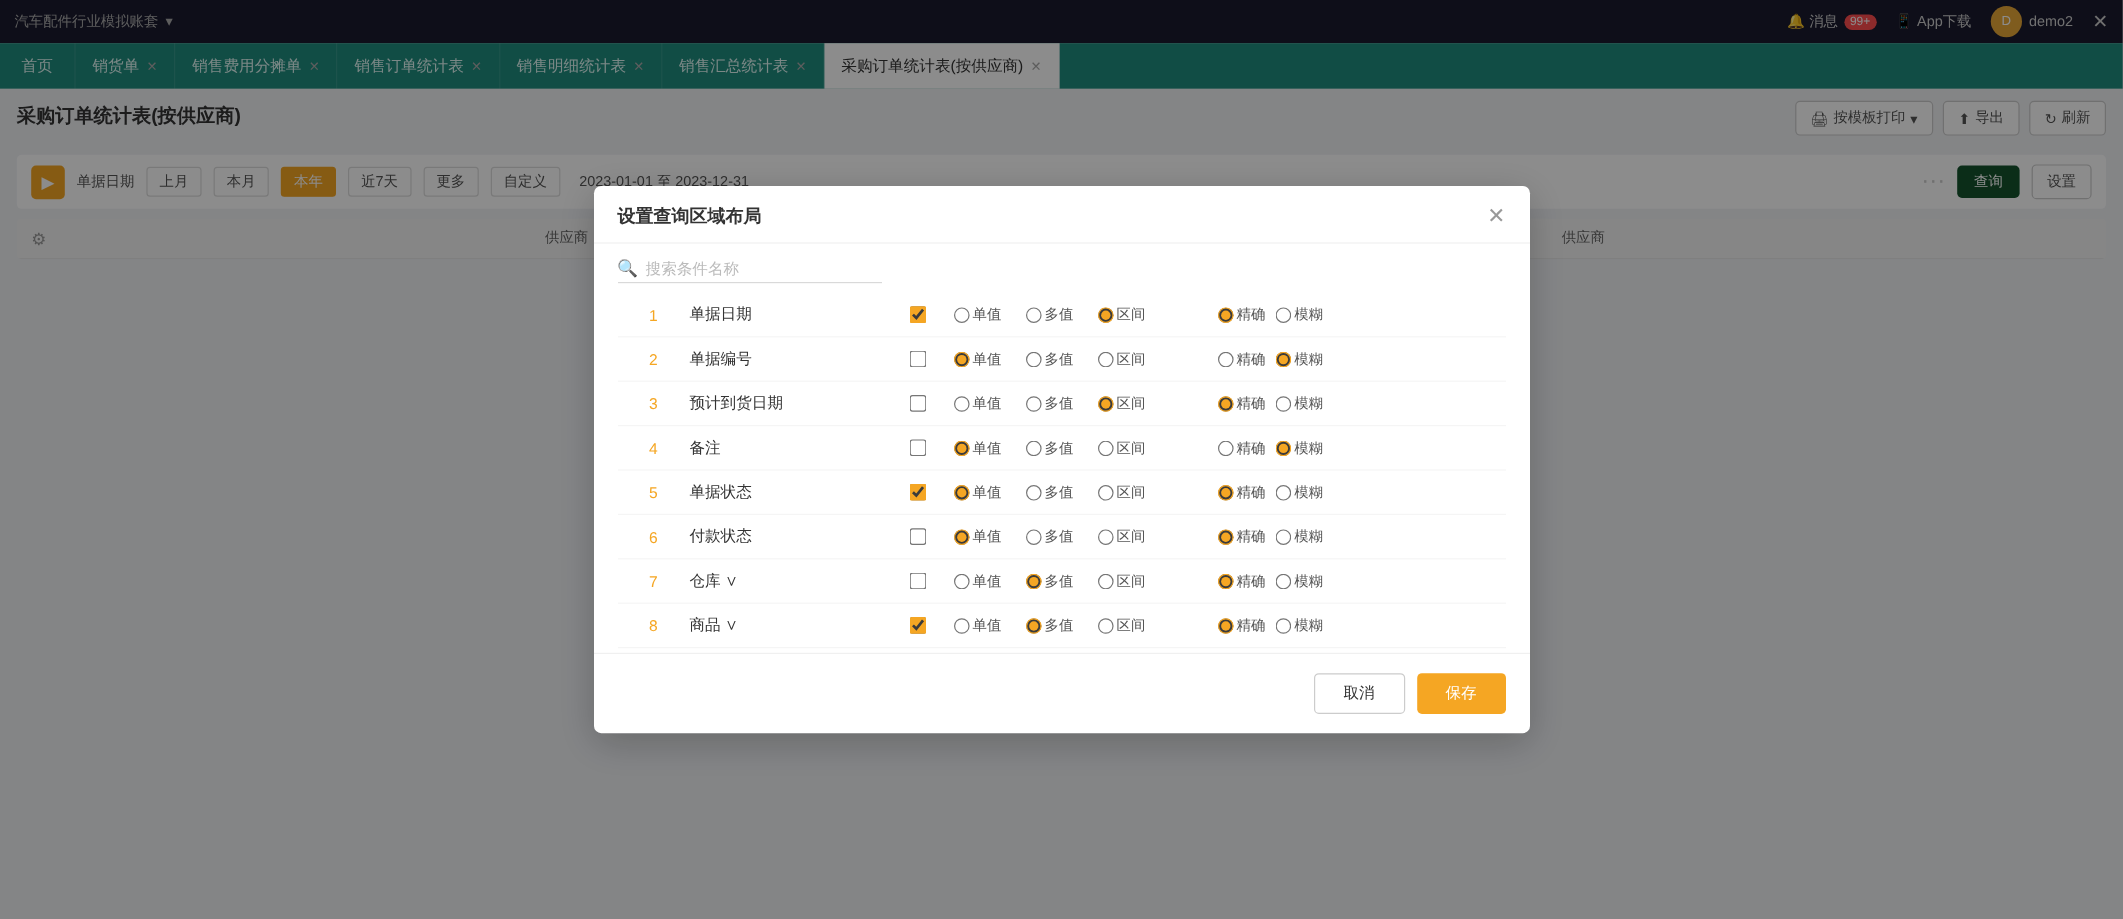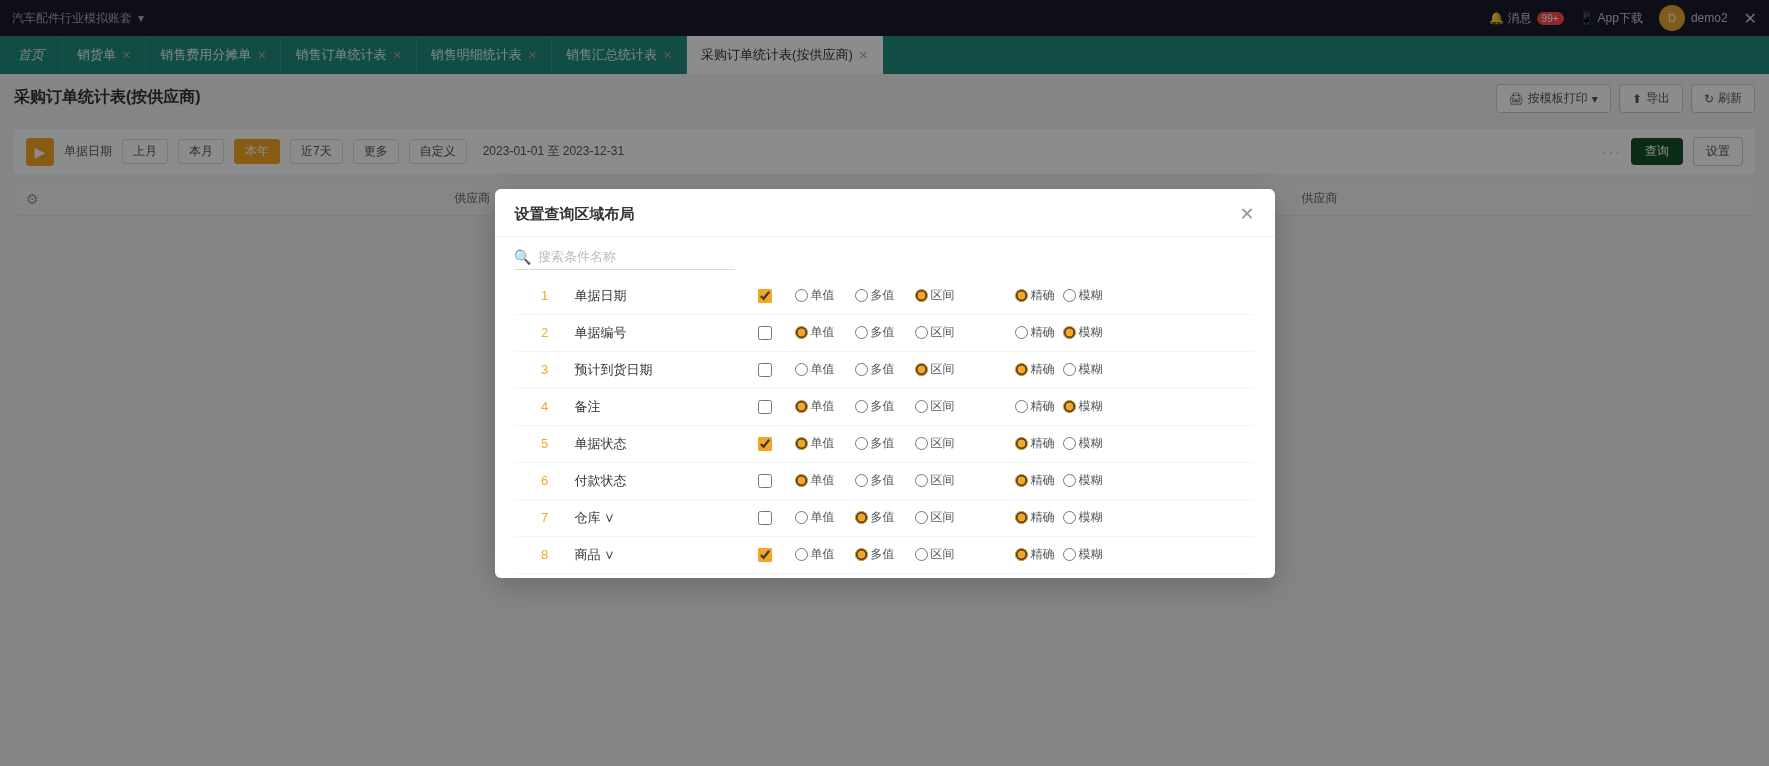--- a/index.html
+++ b/index.html
@@ -35,21 +35,21 @@
       align-items: center;
       padding: 0 14px;
       color: #e0f7f4;
       font-size: 13px;
       cursor: pointer;
       white-space: nowrap;
       border-right: 1px solid rgba(255,255,255,0.1);
     }
     .tab-item.active { background: #fff; color: #333; }
     .tab-item .close-x { margin-left: 6px; font-size: 11px; color: #aaa; }
-    .tab-home { padding: 0 18px; font-style: italic; }
+    .tab-home { padding: 0 18px; }
 
     
     .page-content {
       background: #f0f2f5;
       padding: 10px 14px;
       position: relative;
     }
     .page-title {
       font-size: 16px;
       font-weight: bold;
@@ -515,14 +515,18 @@
             <label class="radio-item"><input type="radio" name="type_7" style="">区间</label>
           </div>
           <div class="match-group">
             <label class="radio-item"><input type="radio" name="match_7" checked="" style="">精确</label>
             <label class="radio-item"><input type="radio" name="match_7" style="">模糊</label>
           </div>
         </div>
         <div class="modal-row"></div>
       </div>
 
+    <div class="modal-footer">
+      <button class="btn-cancel">取消</button>
+      <button class="btn-save">保存</button>
+    </div>
   </div>
 </div>
 
 </body></html>

